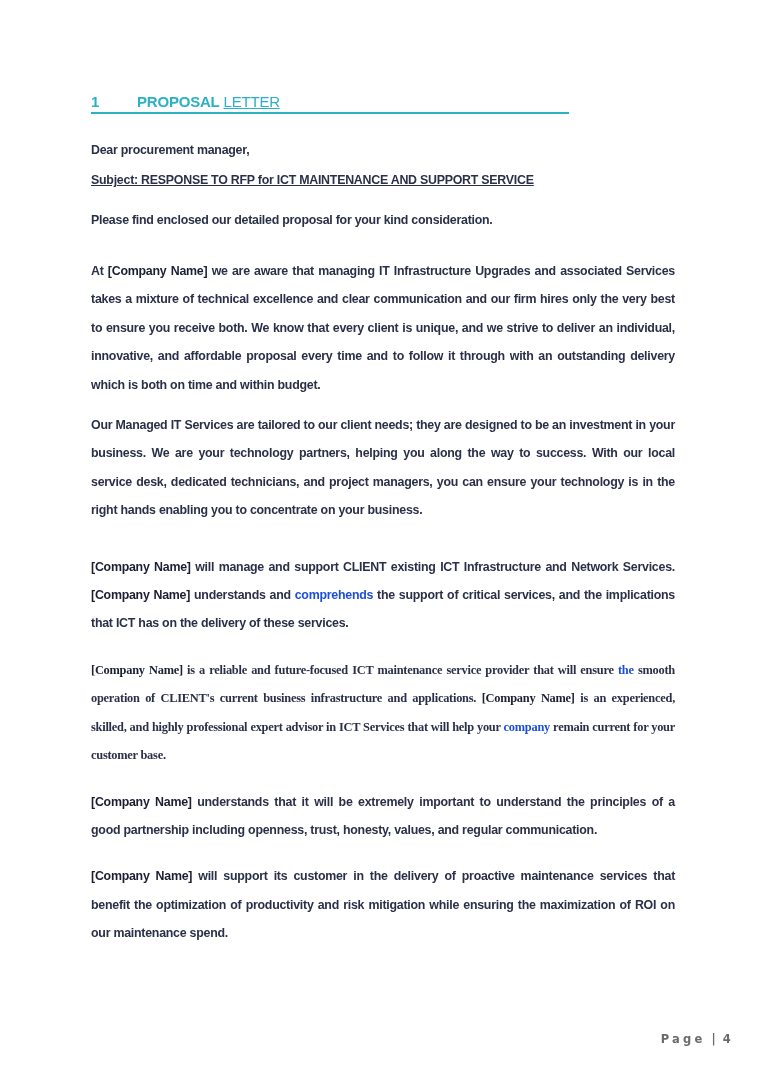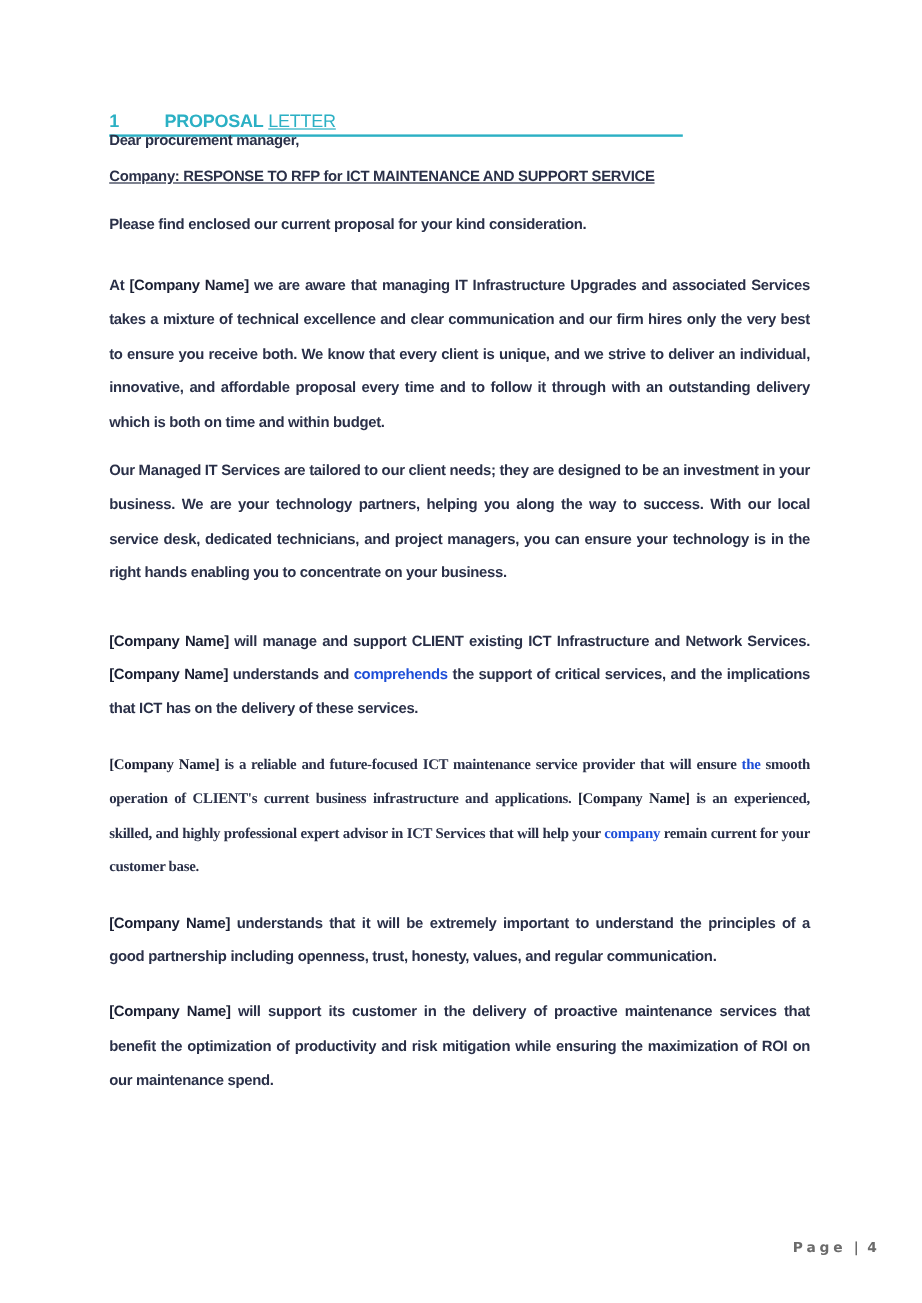--- a/index.html
+++ b/index.html
@@ -42,21 +42,21 @@
       display: inline-block;
       width: 46px;
     }
     .heading .title-light {
       font-weight: normal;
       text-decoration: underline;
     }
     .content {
       position: absolute;
       left: 91px;
-      top: 106px;
+      top: 139px;
       width: 584px;
       font-size: 12.4px;
       line-height: 28.4px;
       letter-spacing: -0.25px;
       font-weight: bold;
       color: #2a3048;
     }
     .salutation {
       margin: 0;
       line-height: 22px;
@@ -98,22 +98,22 @@
 
 <div class="page">
 
   <div class="heading">
     <span class="num">1</span>
     <span>PROPOSAL</span>&nbsp;<span class="title-light">LETTER</span>
   </div>
 
   <div class="content">
     <p class="salutation">Dear procurement manager,</p>
-    <p class="subject">Company: RESPONSE TO RFP for ICT MAINTENANCE AND SUPPORT SERVICE</p>
-    <p class="para p-intro">Please find enclosed our current proposal for your kind consideration.</p>
+    <p class="subject">Subject: RESPONSE TO RFP for ICT MAINTENANCE AND SUPPORT SERVICE</p>
+    <p class="para p-intro">Please find enclosed our detailed proposal for your kind consideration.</p>
 
     <p class="para p1"><span>At </span><span class="strong">[Company Name]</span><span> we are aware that managing IT Infrastructure Upgrades and associated Services takes a mixture of technical excellence and clear communication and our firm hires only the very best to ensure you receive both. We know that every client is unique, and we strive to deliver an individual, innovative, and affordable proposal every time and to follow it through with an outstanding delivery which is both on time and within budget.</span></p>
 
     <p class="para p2">Our Managed IT Services are tailored to our client needs; they are designed to be an investment in your business. We are your technology partners, helping you along the way to success. With our local service desk, dedicated technicians, and project managers, you can ensure your technology is in the right hands enabling you to concentrate on your business.</p>
 
     <p class="para p3"><span class="strong">[Company Name]</span><span> will manage and support CLIENT existing ICT Infrastructure and Network Services. </span><span class="strong">[Company Name]</span><span> understands and </span><span class="emph">comprehends</span><span> the support of critical services, and the implications that ICT has on the delivery of these services.</span></p>
 
     <p class="para p4"><span class="strong">[Company Name]</span><span> is a reliable and future-focused ICT maintenance service provider that will ensure </span><span class="emph">the</span><span> smooth operation of CLIENT's current business infrastructure and applications. </span><span class="strong">[Company Name]</span><span> is an experienced, skilled, and highly professional expert advisor in ICT Services that will help your </span><span class="emph">company</span><span> remain current for your customer base.</span></p>
 
     <p class="para p6"><span class="strong">[Company Name]</span><span> understands that it will be extremely important to understand the principles of a good partnership including openness, trust, honesty, values, and regular communication.</span></p>

